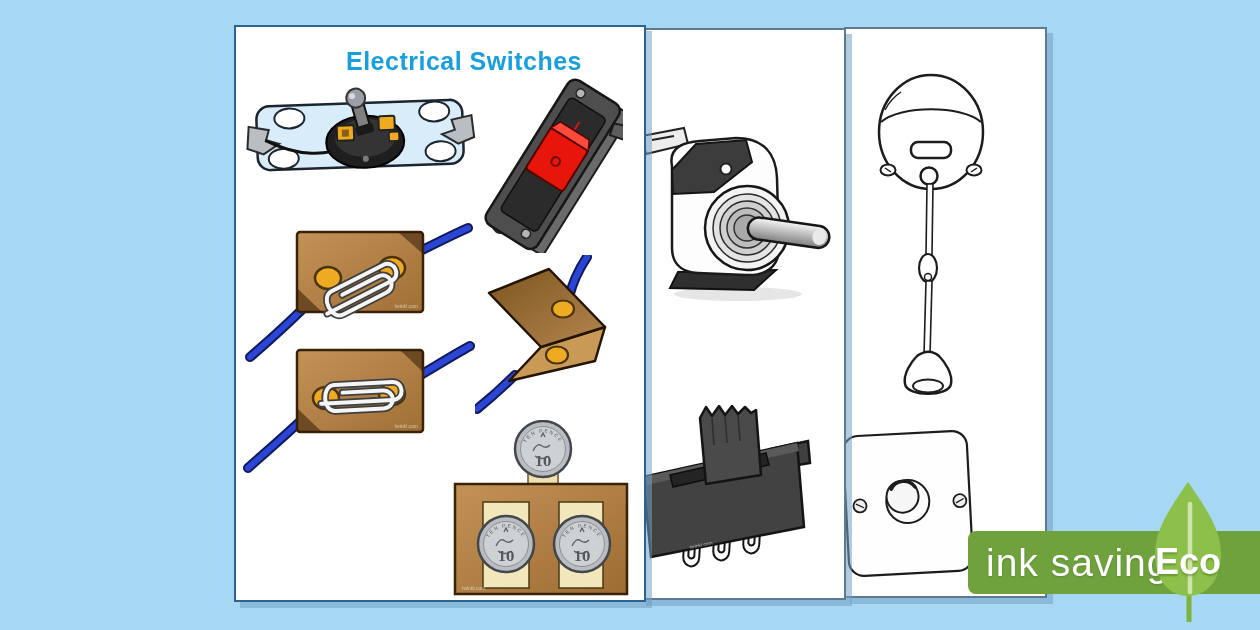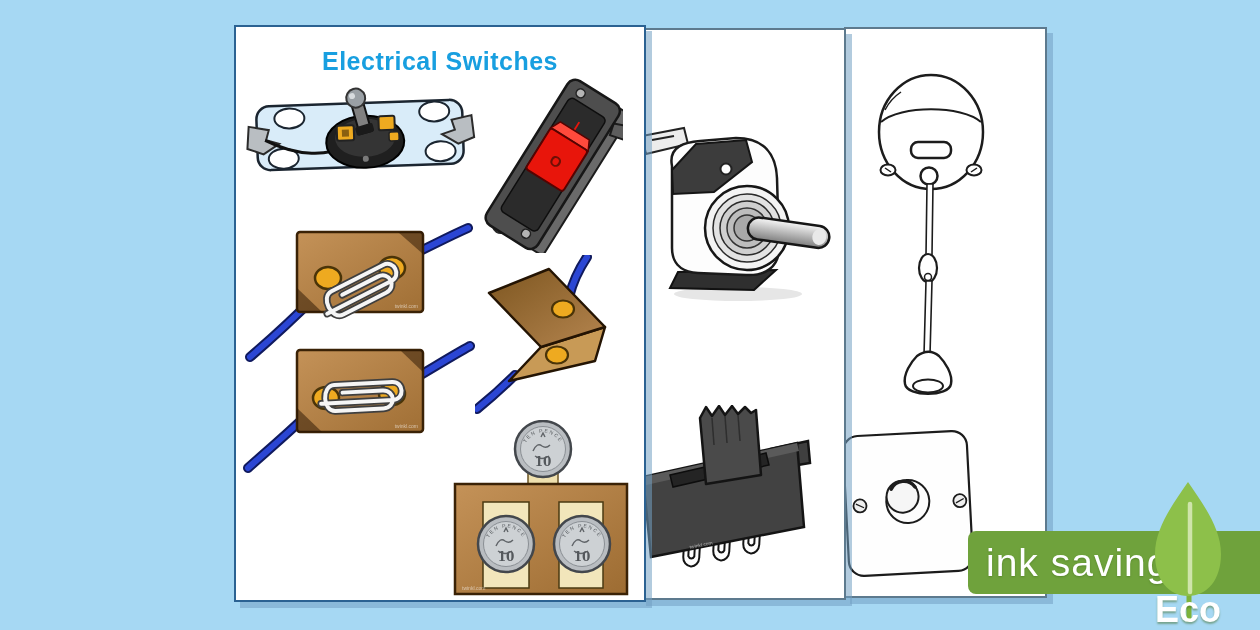--- a/index.html
+++ b/index.html
@@ -13,38 +13,38 @@
     border:2px solid var(--page-border,#2b6292);
     box-shadow:6px 6px 0 rgba(115,160,195,.55);
   }
   .sheet-front{left:234px;top:25px;width:408px;height:573px;z-index:3;}
   .sheet-middle{left:640px;top:28px;width:202px;height:568px;z-index:2;border-color:#5d7a8e;}
   .sheet-back{left:844px;top:27px;width:199px;height:567px;z-index:1;border-color:#5d7a8e;}
   .title{
     position:absolute;left:0;top:20px;width:100%;margin:0;
     text-align:center;font-size:25px;font-weight:bold;letter-spacing:.5px;
     color:var(--title-blue,#189fe0);
+    padding-left:24px;
   }
   .illus{position:absolute;}
   
   .eco-band{
     position:absolute;left:968px;top:531px;width:292px;height:63px;
     background:var(--band-green,#6fa23c);border-radius:8px 0 0 8px;z-index:5;
     display:flex;align-items:center;padding-left:18px;box-sizing:border-box;
   }
   .ink-label{
     color:#ffffff;font-size:39px;letter-spacing:1px;
     text-shadow:0 1px 2px rgba(45,85,15,.35);
   }
   .leaf-svg{position:absolute;left:1143px;top:476px;width:90px;height:146px;z-index:6;}
   .eco-label{
     position:absolute;left:1143px;top:541px;width:90px;text-align:center;
     color:#ffffff;font-size:36px;font-weight:bold;z-index:7;
     text-shadow:0 2px 2px rgba(60,100,20,.45);
-    margin-top:48px;
   }
   .wm{font-size:5px;fill:rgba(255,255,255,.55);font-family:"Liberation Sans",sans-serif;}
 </style>
 </head>
 <body>
 
 <div class="stage">
 
   <div class="sheet sheet-back">
 

